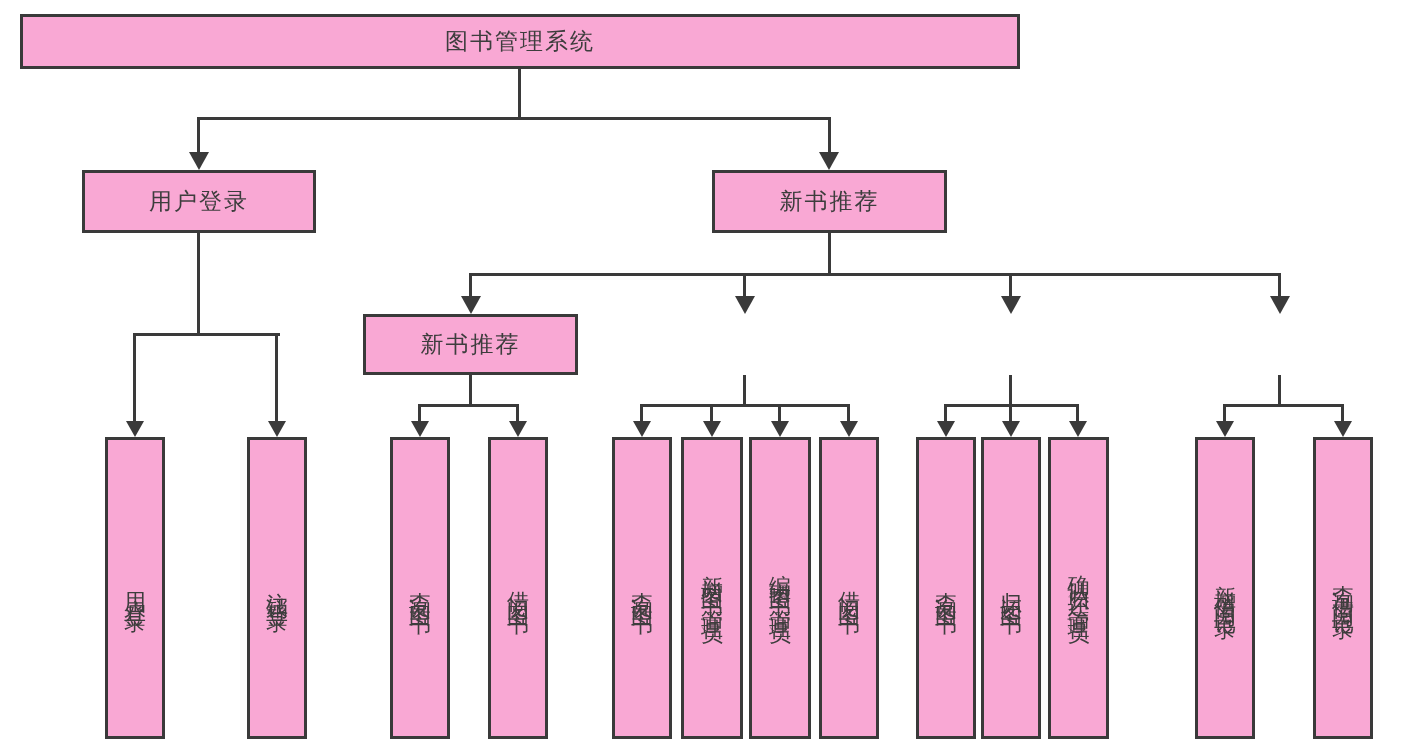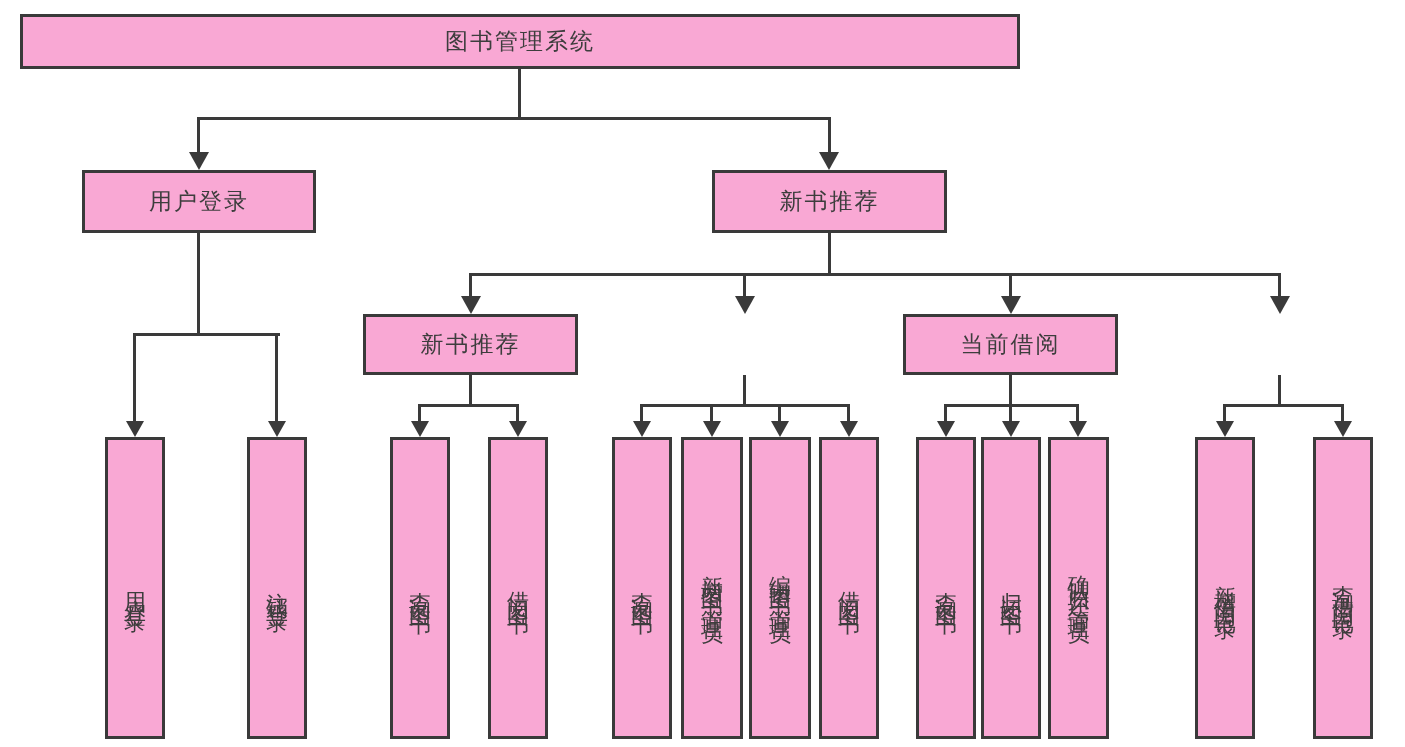--- a/index.html
+++ b/index.html
@@ -153,23 +153,20 @@
   <div class="node" style="left:82px;top:170px;width:234px;height:63px">
     <span class="hlabel">用户登录</span>
   </div>
   <div class="node" style="left:712px;top:170px;width:235px;height:63px">
     <span class="hlabel">新书推荐</span>
   </div>
 
   <div class="node" style="left:363px;top:314px;width:215px;height:61px">
     <span class="hlabel">新书推荐</span>
   </div>
-  <div class="node" style="left:903px;top:314px;width:215px;height:61px">
-    <span class="hlabel">当前借阅</span>
-  </div>
 
   <div class="node" style="left:105px;top:437px;width:60px;height:302px">
     <span class="vlabel">用户登录</span>
   </div>
   <div class="node" style="left:247px;top:437px;width:60px;height:302px">
     <span class="vlabel">注销登录</span>
   </div>
 
   <div class="node" style="left:390px;top:437px;width:60px;height:302px">
     <span class="vlabel">查询图书</span>

